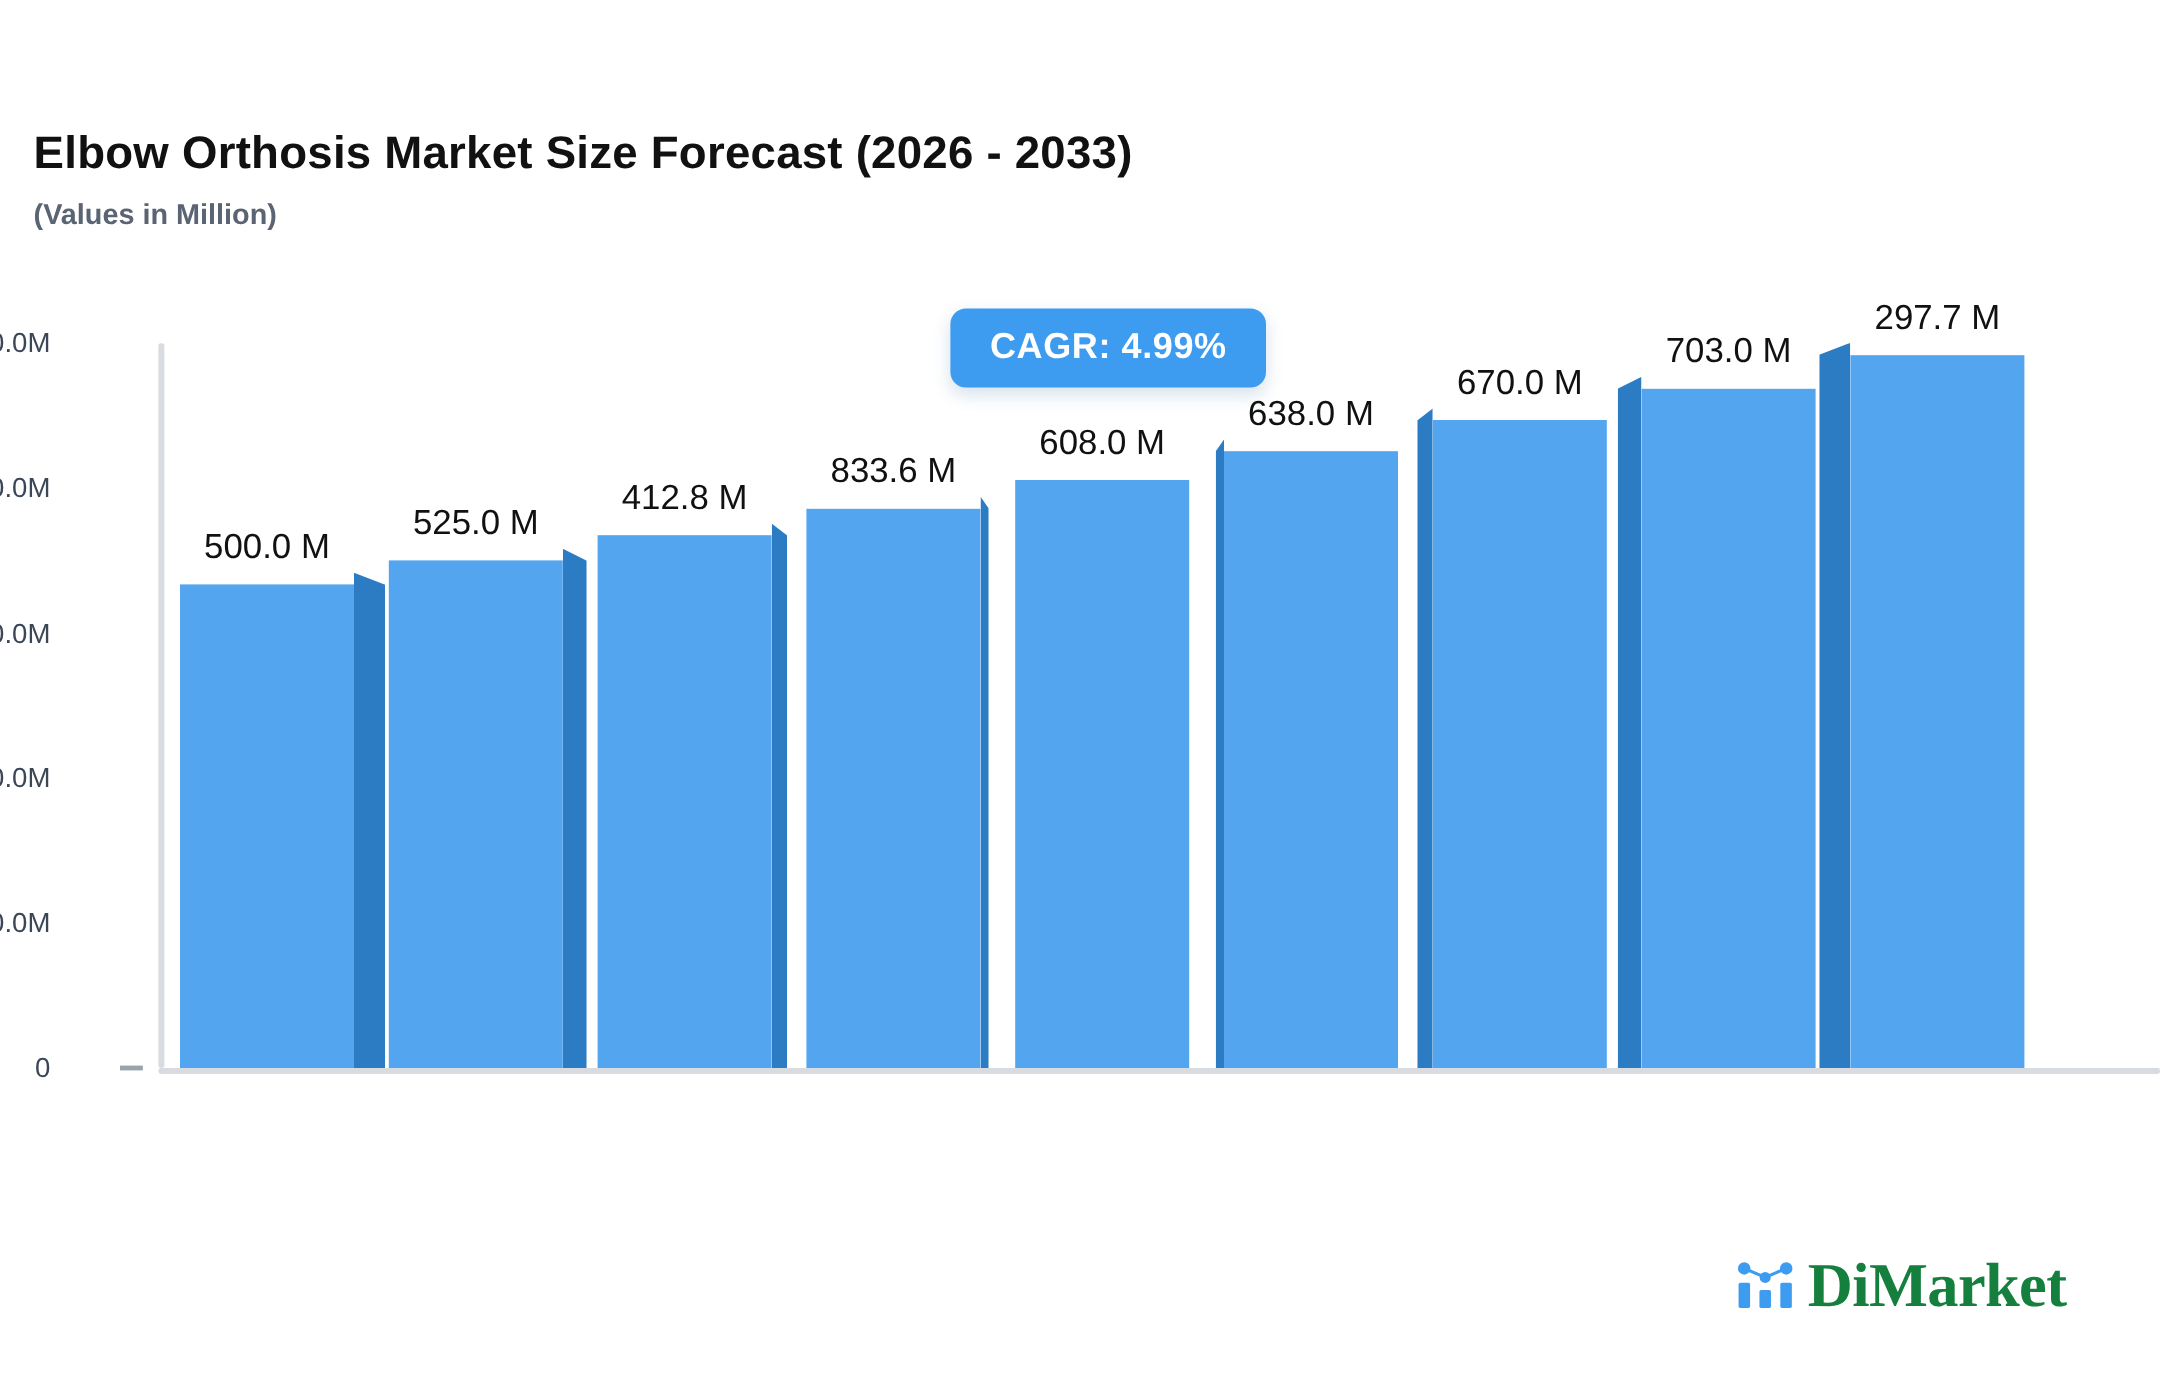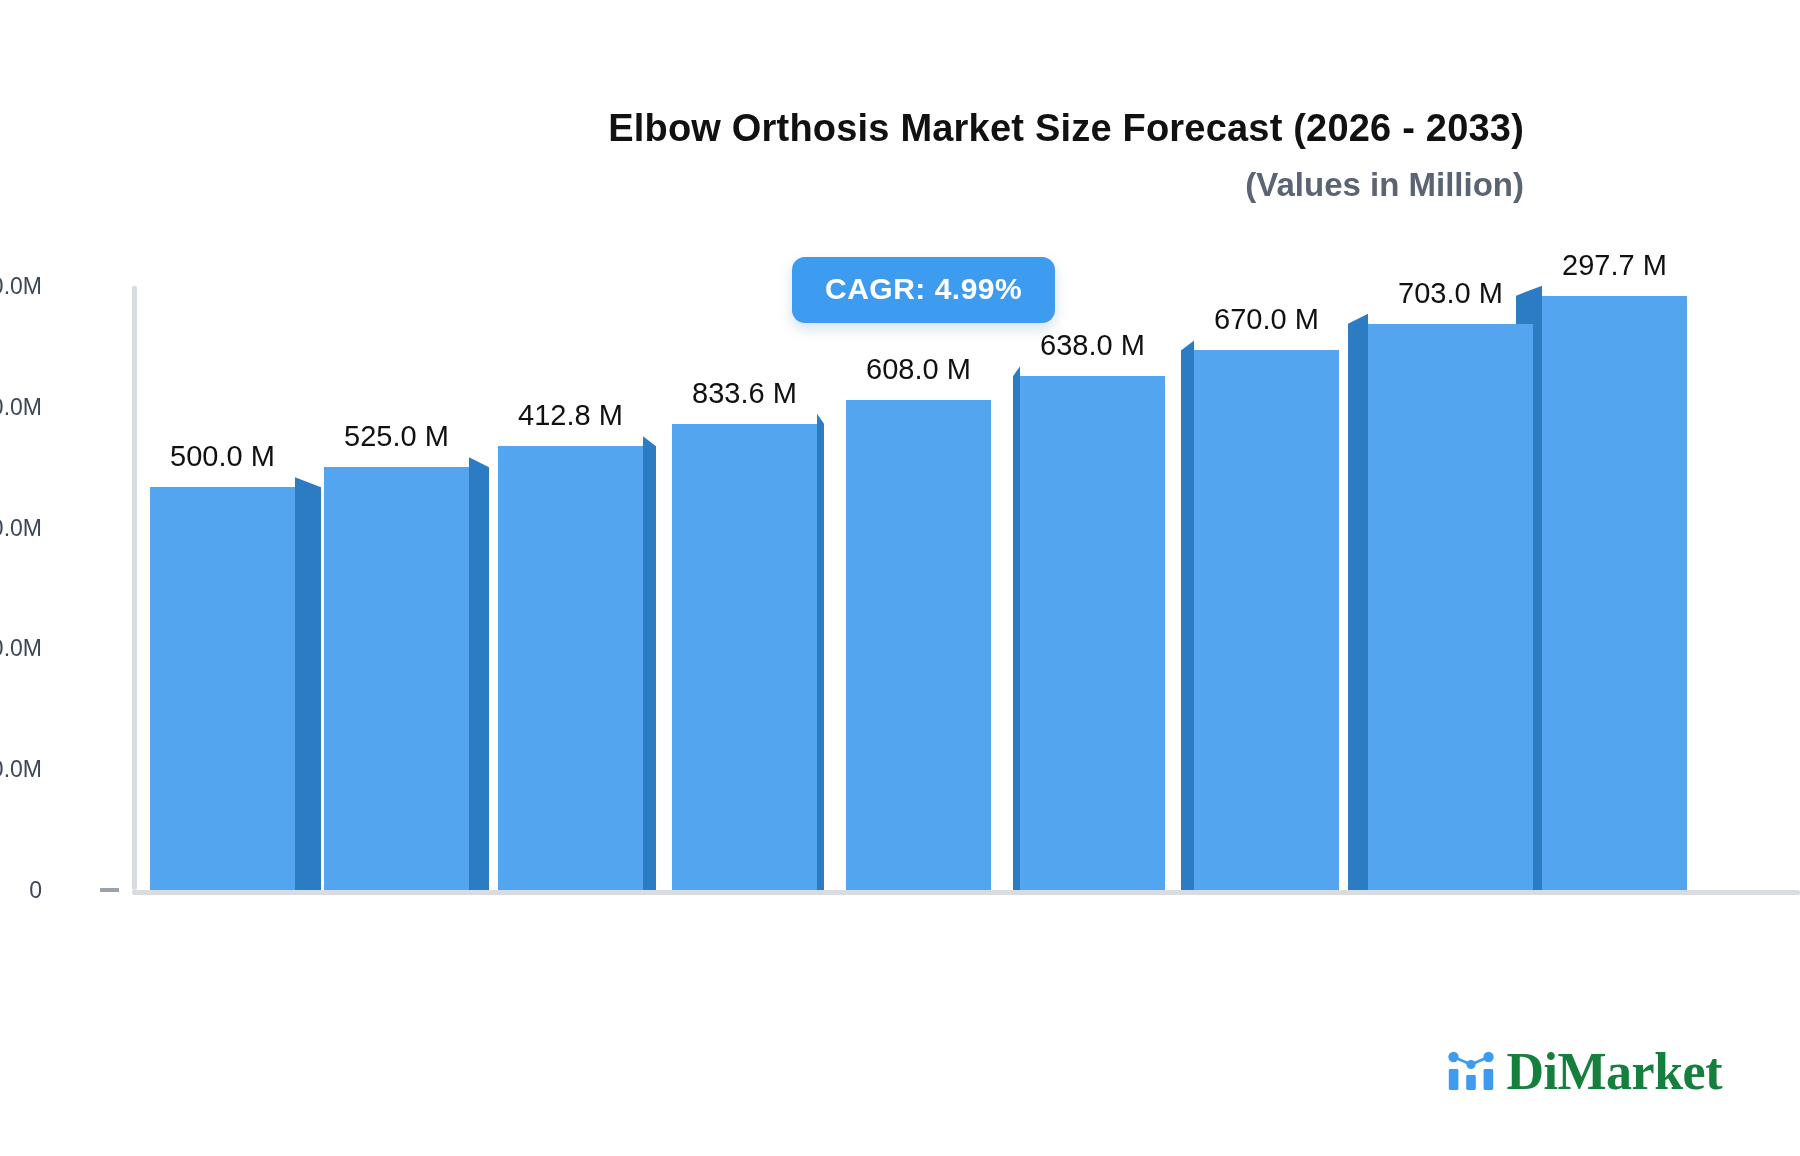--- a/index.html
+++ b/index.html
@@ -22,35 +22,36 @@
     height: 1156px;
     background: #ffffff;
   }
 
   
   .title-block {
     position: absolute;
     left: 0;
     top: 108px;
     width: 1524px;
-    text-align: right;
+    text-align: left;
+    padding-left: 28px;
   }
   .chart-title {
     font-family: "Liberation Sans", sans-serif;
     font-size: 38px;
     font-weight: bold;
     color: #111111;
     letter-spacing: 0.2px;
     line-height: 1.1;
     white-space: nowrap;
   }
   .chart-subtitle {
     margin-top: 16px;
     font-family: "Liberation Sans", sans-serif;
-    font-size: 33px;
+    font-size: 24px;
     font-weight: bold;
     color: #5a6472;
     white-space: nowrap;
   }
 
   
   .cagr-badge {
     position: absolute;
     left: 792px;
     top: 257px;
@@ -236,21 +237,21 @@
           <div class="bar-face" style="height: 513.803px;"></div>
           <div class="bar-label" style="bottom: 527.803px;">638.0 M</div>
           <div class="xtick" style="top: 114.197px;">2030</div>
         </div>
         <div class="bar-group" style="left: 1062px; width: 145px; height: 530px;">
           <div class="bar-side" style="width: 13px; height: 549.573px; left: -13px; clip-path: polygon(0px 1.81959%, 100% 0px, 100% 100%, 0px 100%);"></div>
           <div class="bar-face" style="height: 539.573px;"></div>
           <div class="bar-label" style="bottom: 553.573px;">670.0 M</div>
           <div class="xtick" style="top: 88.4267px;">2031</div>
         </div>
-        <div class="bar-group" style="left: 1236px; width: 145px; height: 566.149px; padding-left: 20px;">
+        <div class="bar-group" style="left: 1236px; width: 145px; height: 566.149px;">
           <div class="bar-side" style="width: 20px; height: 576.149px; left: -20px; clip-path: polygon(0px 1.73566%, 100% 0px, 100% 100%, 0px 100%);"></div>
           <div class="bar-face" style="height: 566.149px;"></div>
           <div class="bar-label" style="bottom: 580.149px;">703.0 M</div>
           <div class="xtick" style="top: 61.8507px;">2032</div>
         </div>
         <div class="bar-group" style="left: 1410px; width: 145px; height: 594.336px;">
           <div class="bar-side" style="width: 26px; height: 604.336px; left: -26px; clip-path: polygon(0px 1.65471%, 100% 0px, 100% 100%, 0px 100%);"></div>
           <div class="bar-face" style="height: 594.336px;"></div>
           <div class="bar-label" style="bottom: 608.336px;">297.7 M</div>
           <div class="xtick" style="top: 33.664px;">2033</div>

